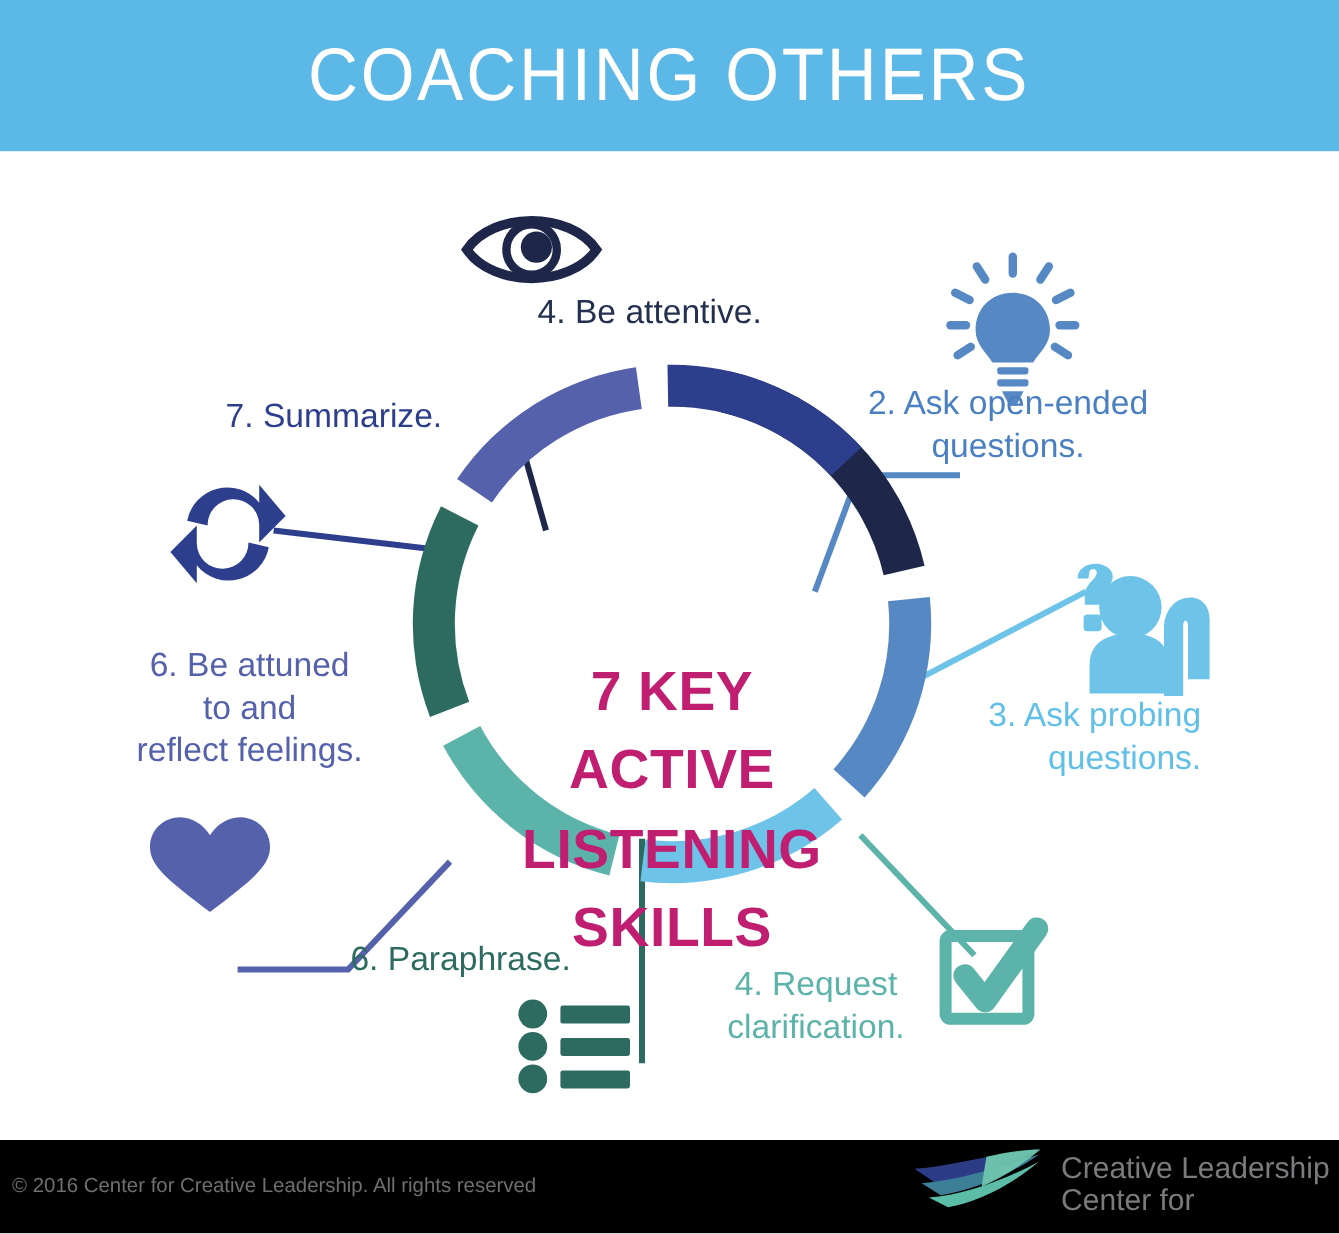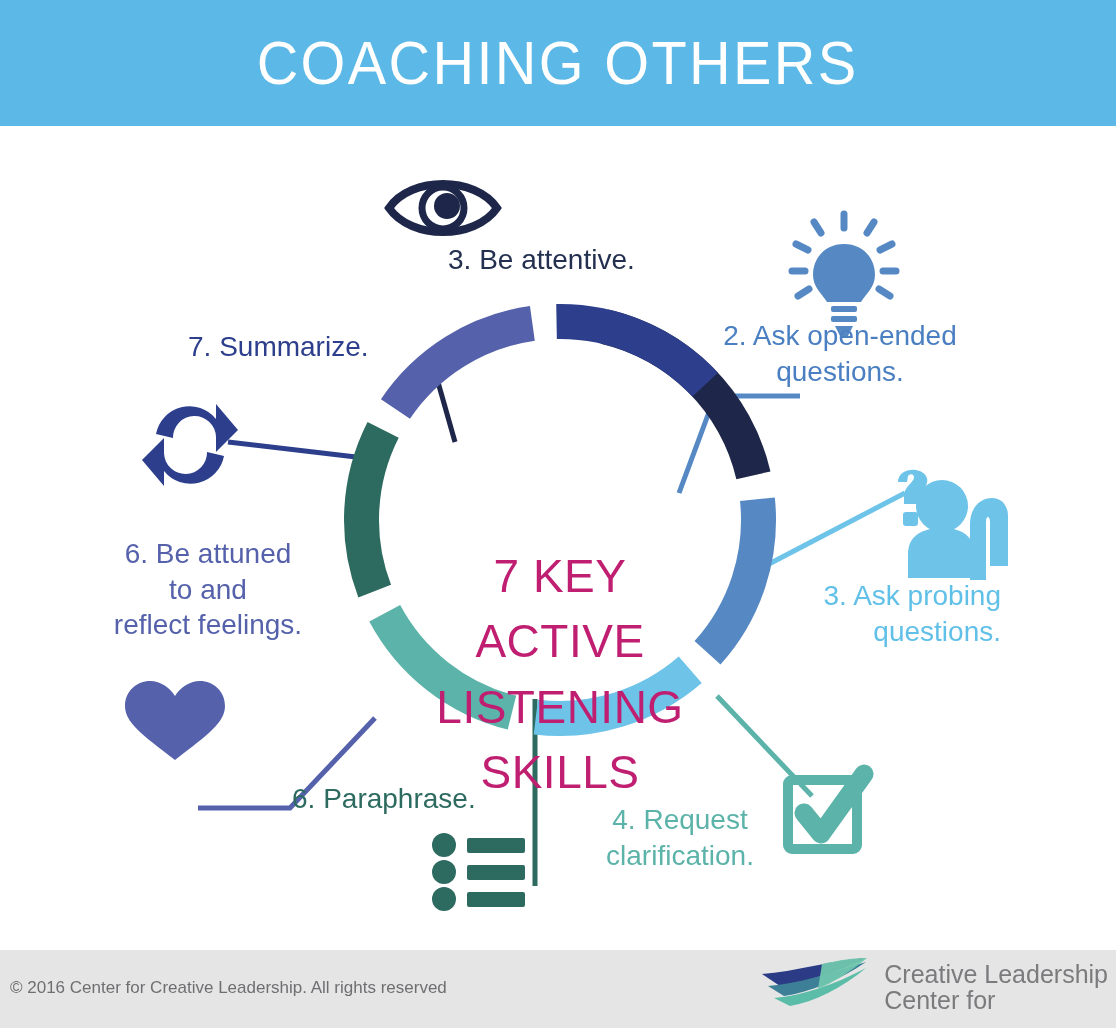--- a/index.html
+++ b/index.html
@@ -24,21 +24,21 @@
     font-weight:normal;
     letter-spacing:2.5px;
     font-family:"Liberation Sans", sans-serif;
     line-height:1;
     transform:scaleX(0.93);
   }
 
   
   .footer{
     position:absolute;left:0;bottom:0;width:1116px;height:78px;
-    background:#e5e5e5;
+    background:#000000;
     margin-top:21px;
   }
   .footer-copy{
     position:absolute;left:10px;top:28px;
     color:#6f6f72;
     font-size:17px;
     font-family:"Liberation Sans", sans-serif;
     white-space:nowrap;
   }
   .logo-wrap{
@@ -67,21 +67,21 @@
   }
   .lbl.c{text-align:center;}
   .lbl.l{text-align:left;}
 
   .center-title{
     position:absolute;
     left:400px;top:418px;width:320px;
     text-align:center;
     color:#bf1e71;
     font-size:46px;
-    font-weight:normal;
+    font-weight:bold;
     line-height:1.42;
     white-space:pre-line;
     letter-spacing:0.5px;
   }
 </style>
 </head>
 <body>
 
 <div id="page">
 
@@ -172,21 +172,21 @@
         <path d="M 34 12 A 34 34 0 0 1 -26 27 L -26 42 L -48 16 L -26 -6 L -26 9 A 18 18 0 0 0 17 8 Z" fill="#2d3f8c"></path>
       </g>
 
     </svg>
 
     <div class="center-title">7 KEY
 ACTIVE
 LISTENING
 SKILLS</div>
 
-    <div class="lbl l" style="left:448px;top:116px;width:300px;color:#24304f;">3. Be attentive.</div>
+    <div class="lbl l" style="left:448px;top:116px;width:300px;color:#24304f;">4. Be attentive.</div>
 
     <div class="lbl l" style="left:705px;top:192px;width:270px;color:#4a7fc1;text-align:center;">2. Ask open-ended
 questions.</div>
 
     <div class="lbl l" style="left:786px;top:452px;width:215px;color:#61c0e8;text-align:right;">3. Ask probing
 questions.</div>
 
     <div class="lbl c" style="left:565px;top:655px;width:230px;color:#5cb3a9;margin-top:21px;">4. Request
 clarification.</div>
 

